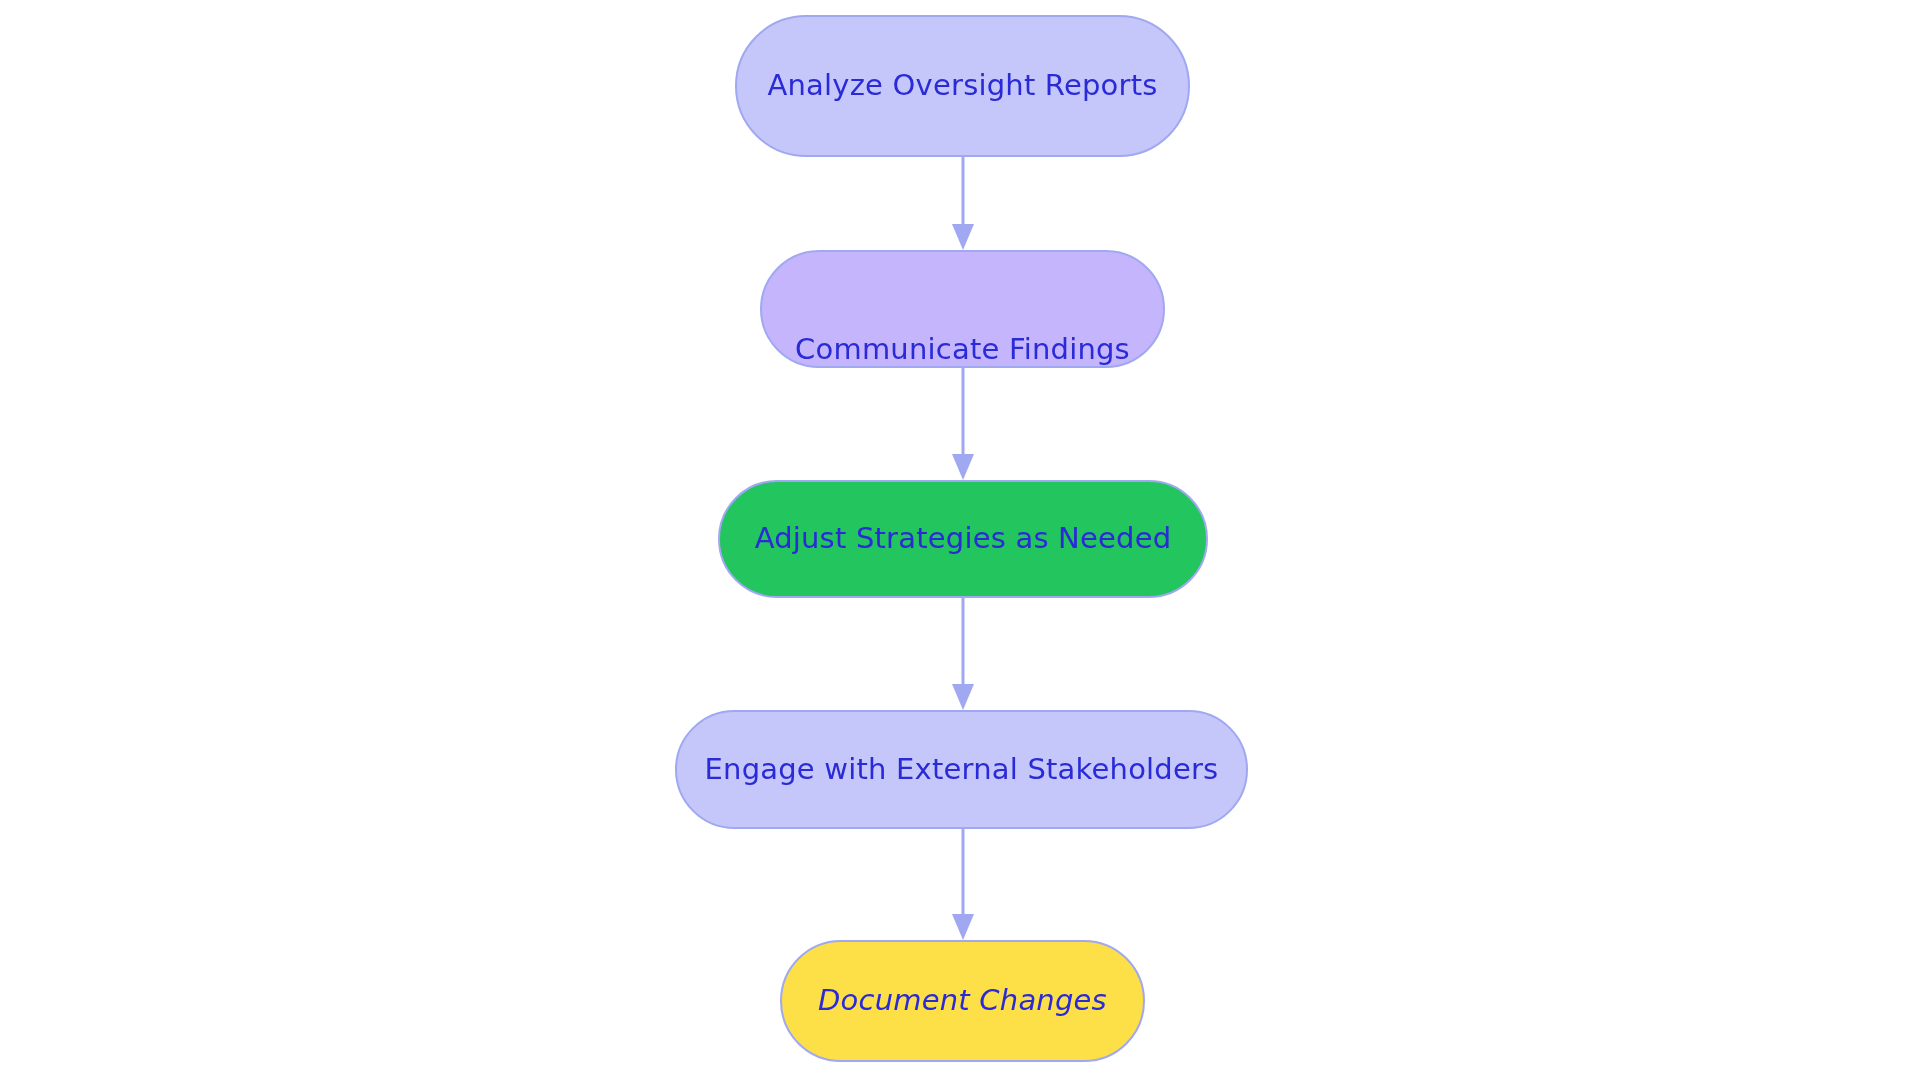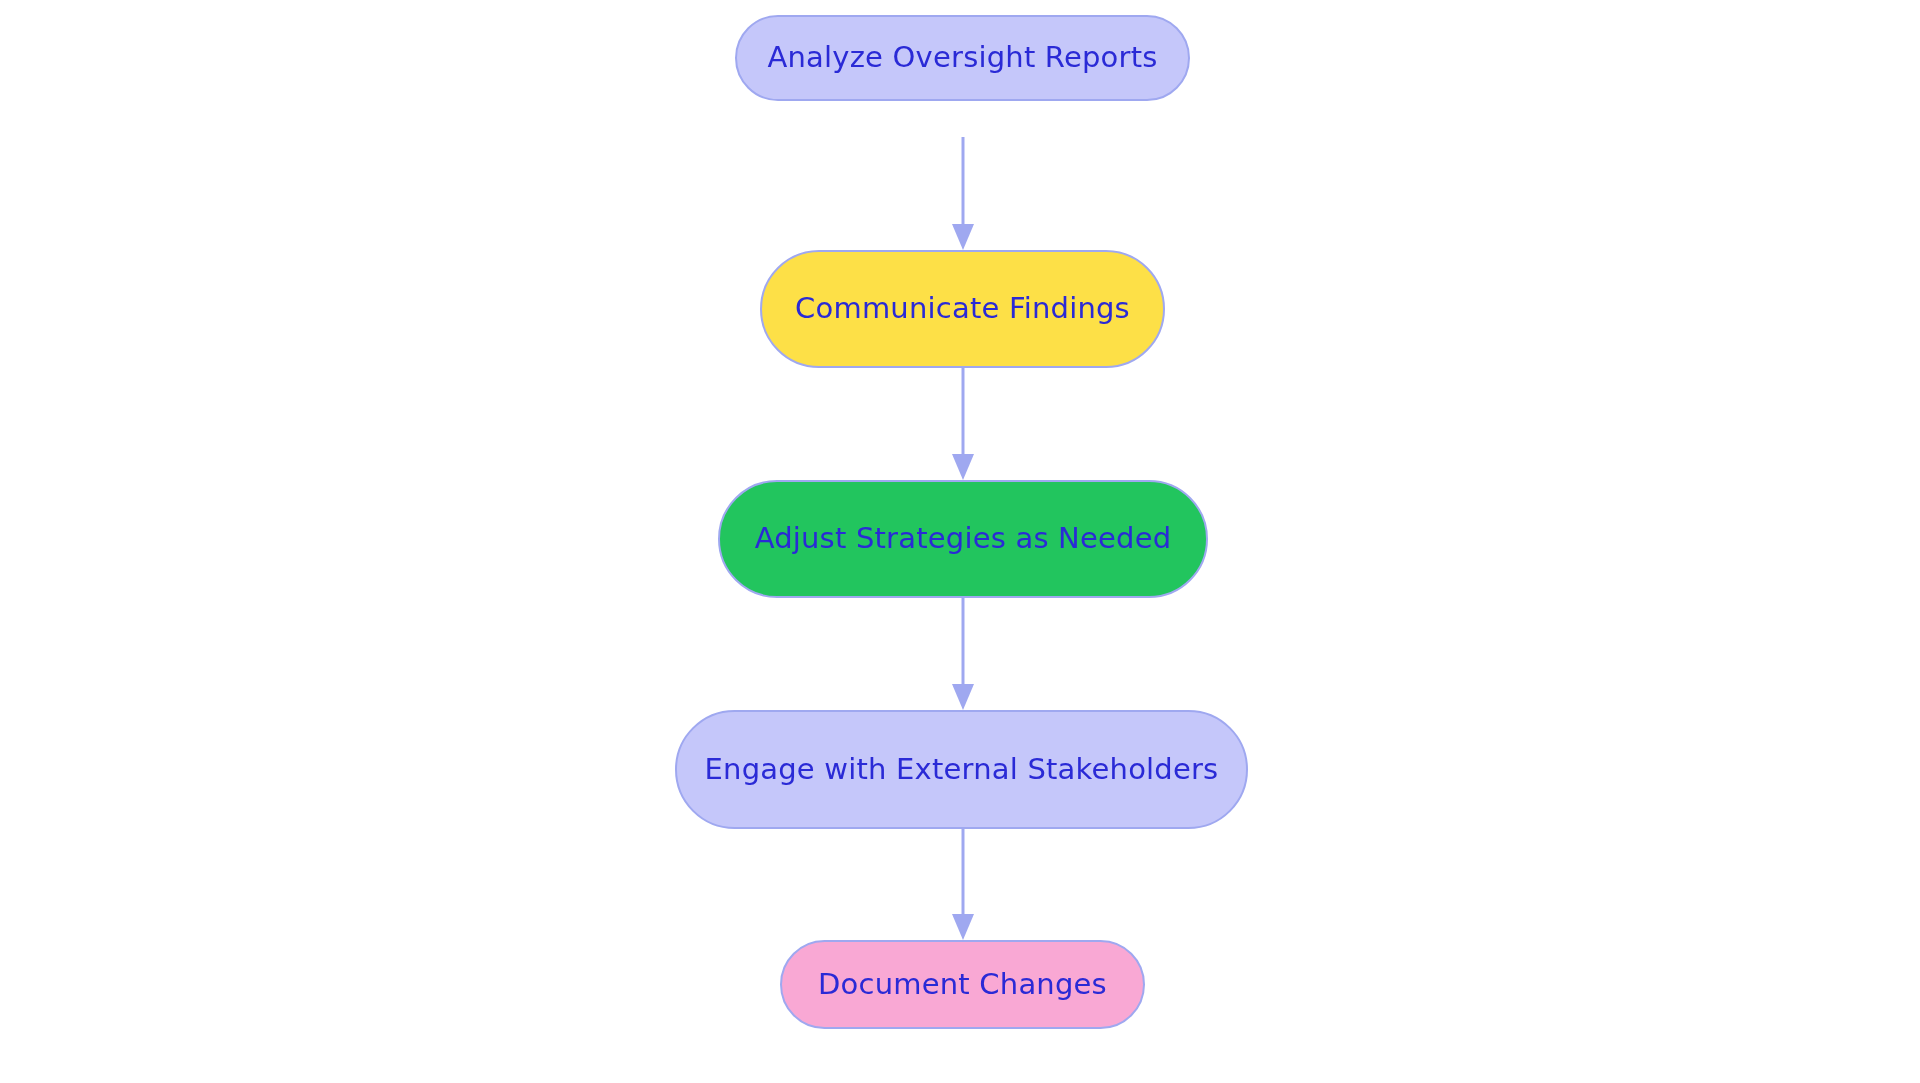--- a/index.html
+++ b/index.html
@@ -76,28 +76,28 @@
         <line x1="15" y1="0" x2="15" y2="88" stroke="#9fa8f0" stroke-width="3"></line>
         <polygon points="4,86 26,86 15,112" fill="#9fa8f0"></polygon>
       </svg>
     </div>
     <div class="connector" style="left: 948px; top: 829px; width: 30px; height: 111px;">
       <svg width="30" height="111" viewBox="0 0 30 111">
         <line x1="15" y1="0" x2="15" y2="87" stroke="#9fa8f0" stroke-width="3"></line>
         <polygon points="4,85 26,85 15,111" fill="#9fa8f0"></polygon>
       </svg>
     </div>
-    <div class="node" style="left: 735px; top: 15px; width: 455px; height: 86px; background: rgb(197, 199, 250); border-color: rgb(159, 168, 240); border-width: 2px;">
+    <div class="node" style="left: 735px; top: 15px; width: 455px; height: 142px; background: rgb(197, 199, 250); border-color: rgb(159, 168, 240); border-width: 2px;">
       <span class="node-label" style="color: rgb(42, 42, 214); font-size: 29px;">Analyze Oversight Reports</span>
     </div>
-    <div class="node" style="left: 760px; top: 250px; width: 405px; height: 118px; background: #fde047; border-color: rgb(159, 168, 240); border-width: 2px;">
+    <div class="node" style="left: 760px; top: 250px; width: 405px; height: 118px; background: #c4b5fd; border-color: rgb(159, 168, 240); border-width: 2px; align-items: flex-end;">
       <span class="node-label" style="color: rgb(42, 42, 214); font-size: 29px;">Communicate Findings</span>
     </div>
     <div class="node" style="left: 718px; top: 480px; width: 490px; height: 118px; background: #22c55e; border-color: rgb(159, 168, 240); border-width: 2px;">
       <span class="node-label" style="color: rgb(42, 42, 214); font-size: 29px;">Adjust Strategies as Needed</span>
     </div>
     <div class="node" style="left: 675px; top: 710px; width: 573px; height: 119px; background: rgb(197, 199, 250); border-color: rgb(159, 168, 240); border-width: 2px;">
       <span class="node-label" style="color: rgb(42, 42, 214); font-size: 29px; text-align: center;">Engage with External Stakeholders</span>
     </div>
-    <div class="node" style="left: 780px; top: 940px; width: 365px; height: 89px; background: #f9a8d4; border-color: rgb(159, 168, 240); border-width: 2px;">
+    <div class="node" style="left: 780px; top: 940px; width: 365px; height: 122px; background: #fde047; border-color: rgb(159, 168, 240); border-width: 2px; font-style: italic;">
       <span class="node-label" style="color: rgb(42, 42, 214); font-size: 29px;">Document Changes</span>
     </div>
   </div>
 
 </body></html>

